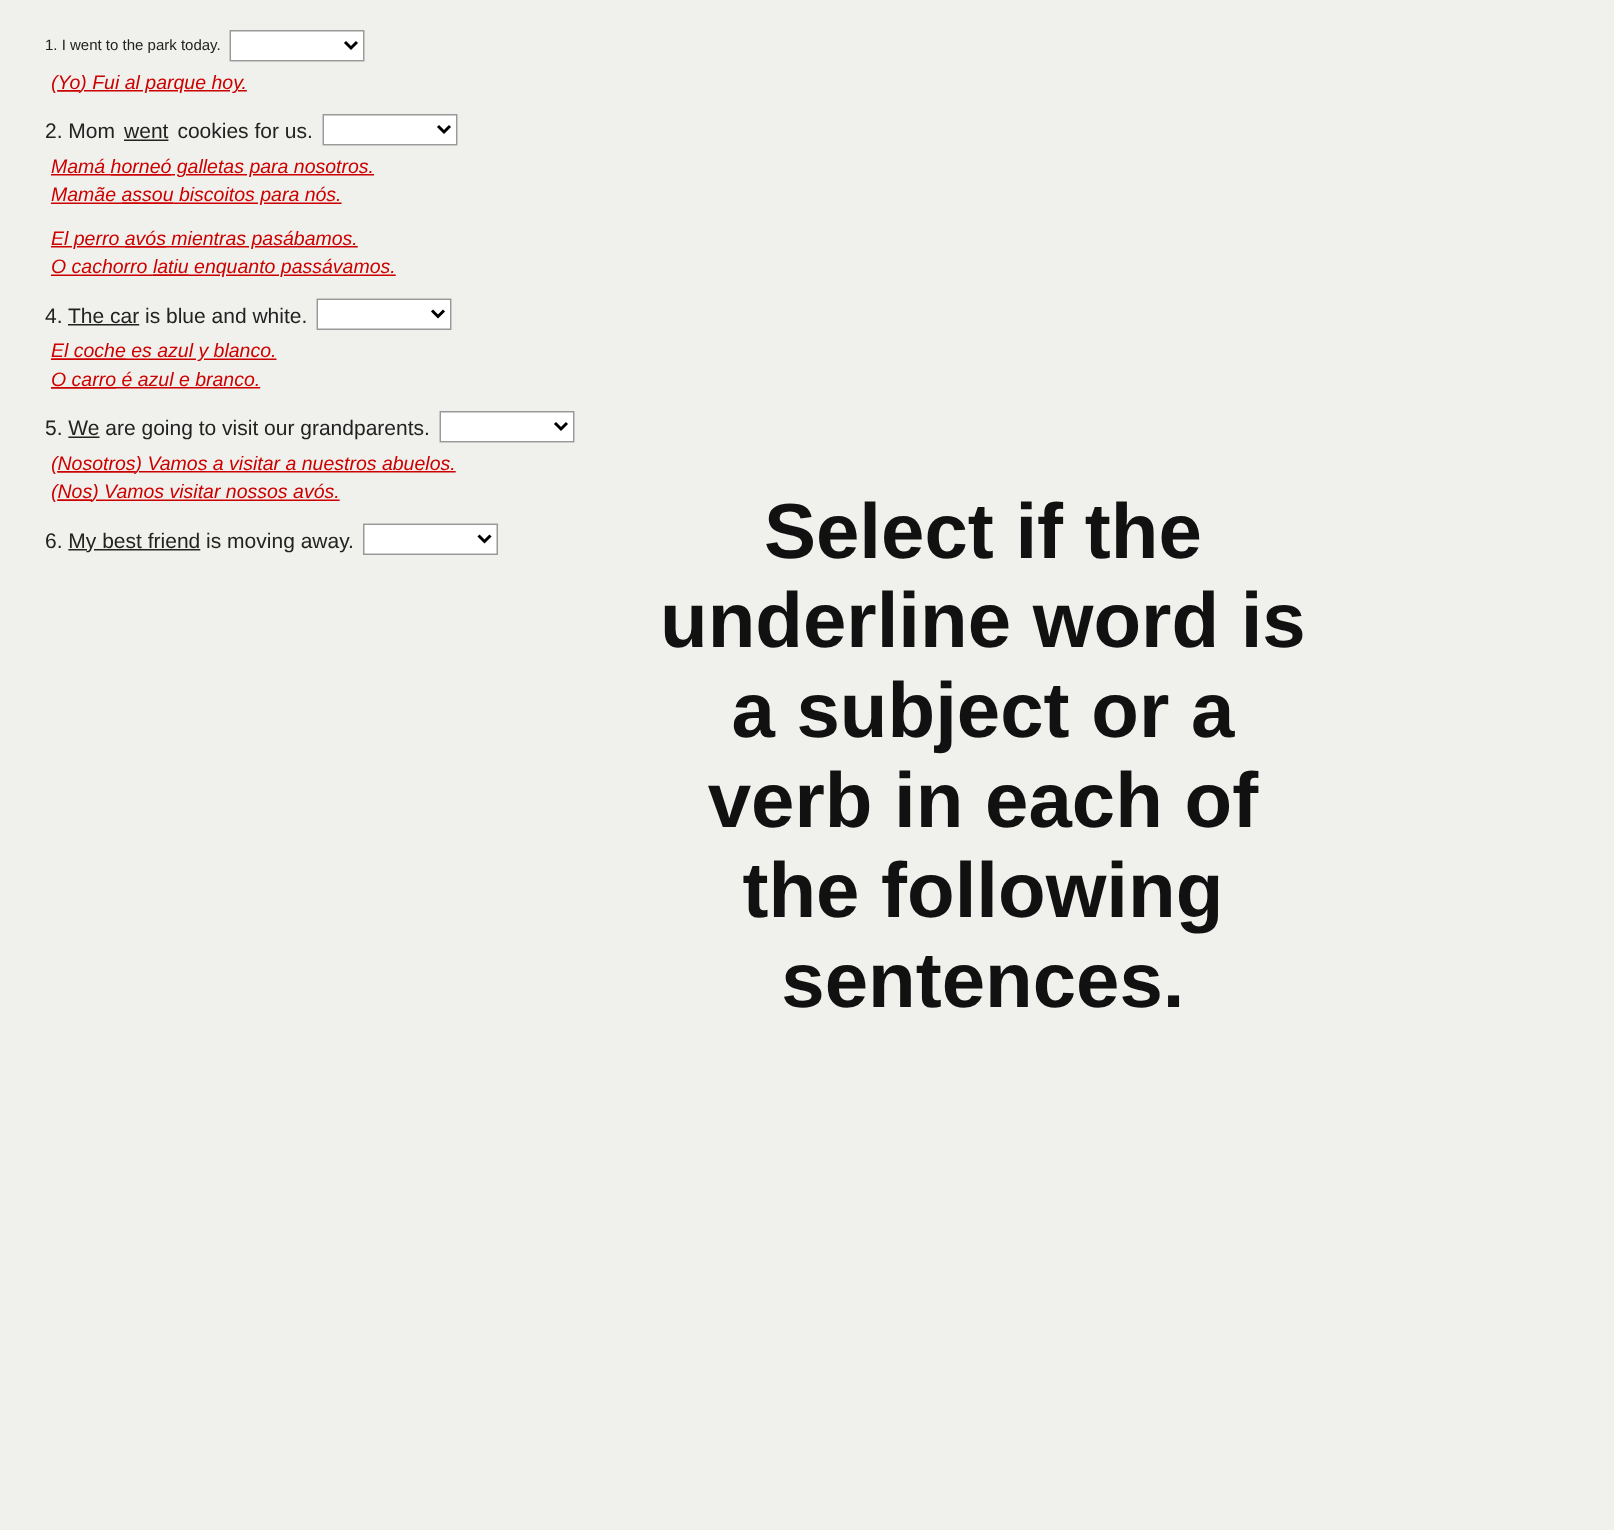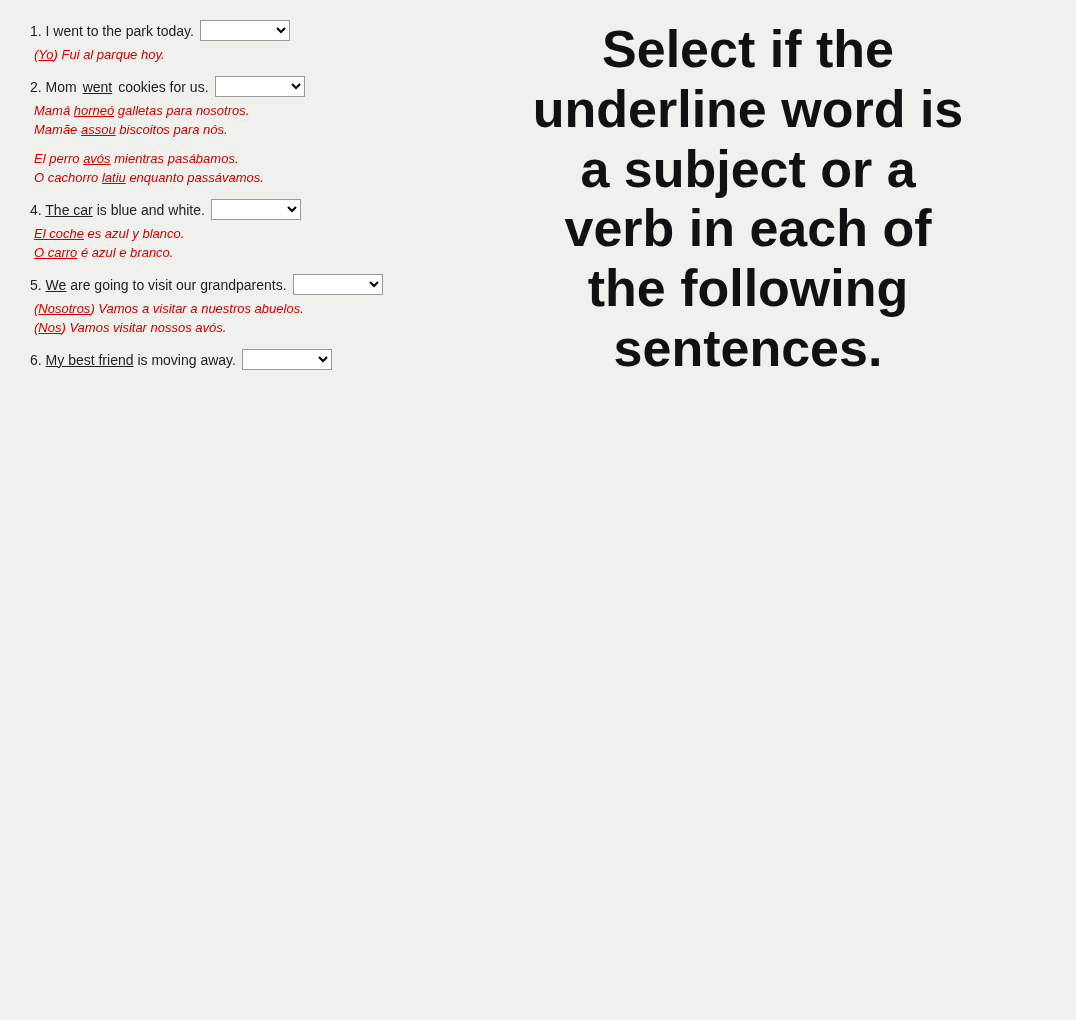--- a/index.html
+++ b/index.html
@@ -18,21 +18,21 @@
       min-height: 1020px;
       padding: 20px 20px 20px 30px;
       position: relative;
       z-index: 1;
     }
 
     .right-panel {
       flex: 1;
       padding: 20px;
       display: flex;
-      flex-direction: column;
+      flex-direction: row;
       align-items: center;
       justify-content: flex-start;
       z-index: 1;
     }
 
     .question-block {
       margin-bottom: 14px;
     }
 
     .question-line {
@@ -48,20 +48,21 @@
     .question-line u {
       text-decoration: underline;
     }
 
     .translation-line {
       font-size: 13px;
       color: #cc0000;
       font-style: italic;
       margin-bottom: 4px;
       padding-left: 4px;
+      text-decoration: underline;
     }
 
     .translation-line u {
       text-decoration: underline;
       margin-top: 24px;
     }
 
     select {
       font-size: 13px;
       padding: 1px 2px;
@@ -82,21 +83,21 @@
 
     .big-text-es {
       font-size: 52px;
       font-weight: bold;
       color: #e00000;
       text-align: center;
       line-height: 1.15;
     }
 
     .question-number {
-      font-size: 14px;
+      font-size: 10px;
       color: #222;
       text-align: right;
     }
   </style>
 </head>
 <body>
 
 <div class="left-panel">
 
   <div class="question-block">

